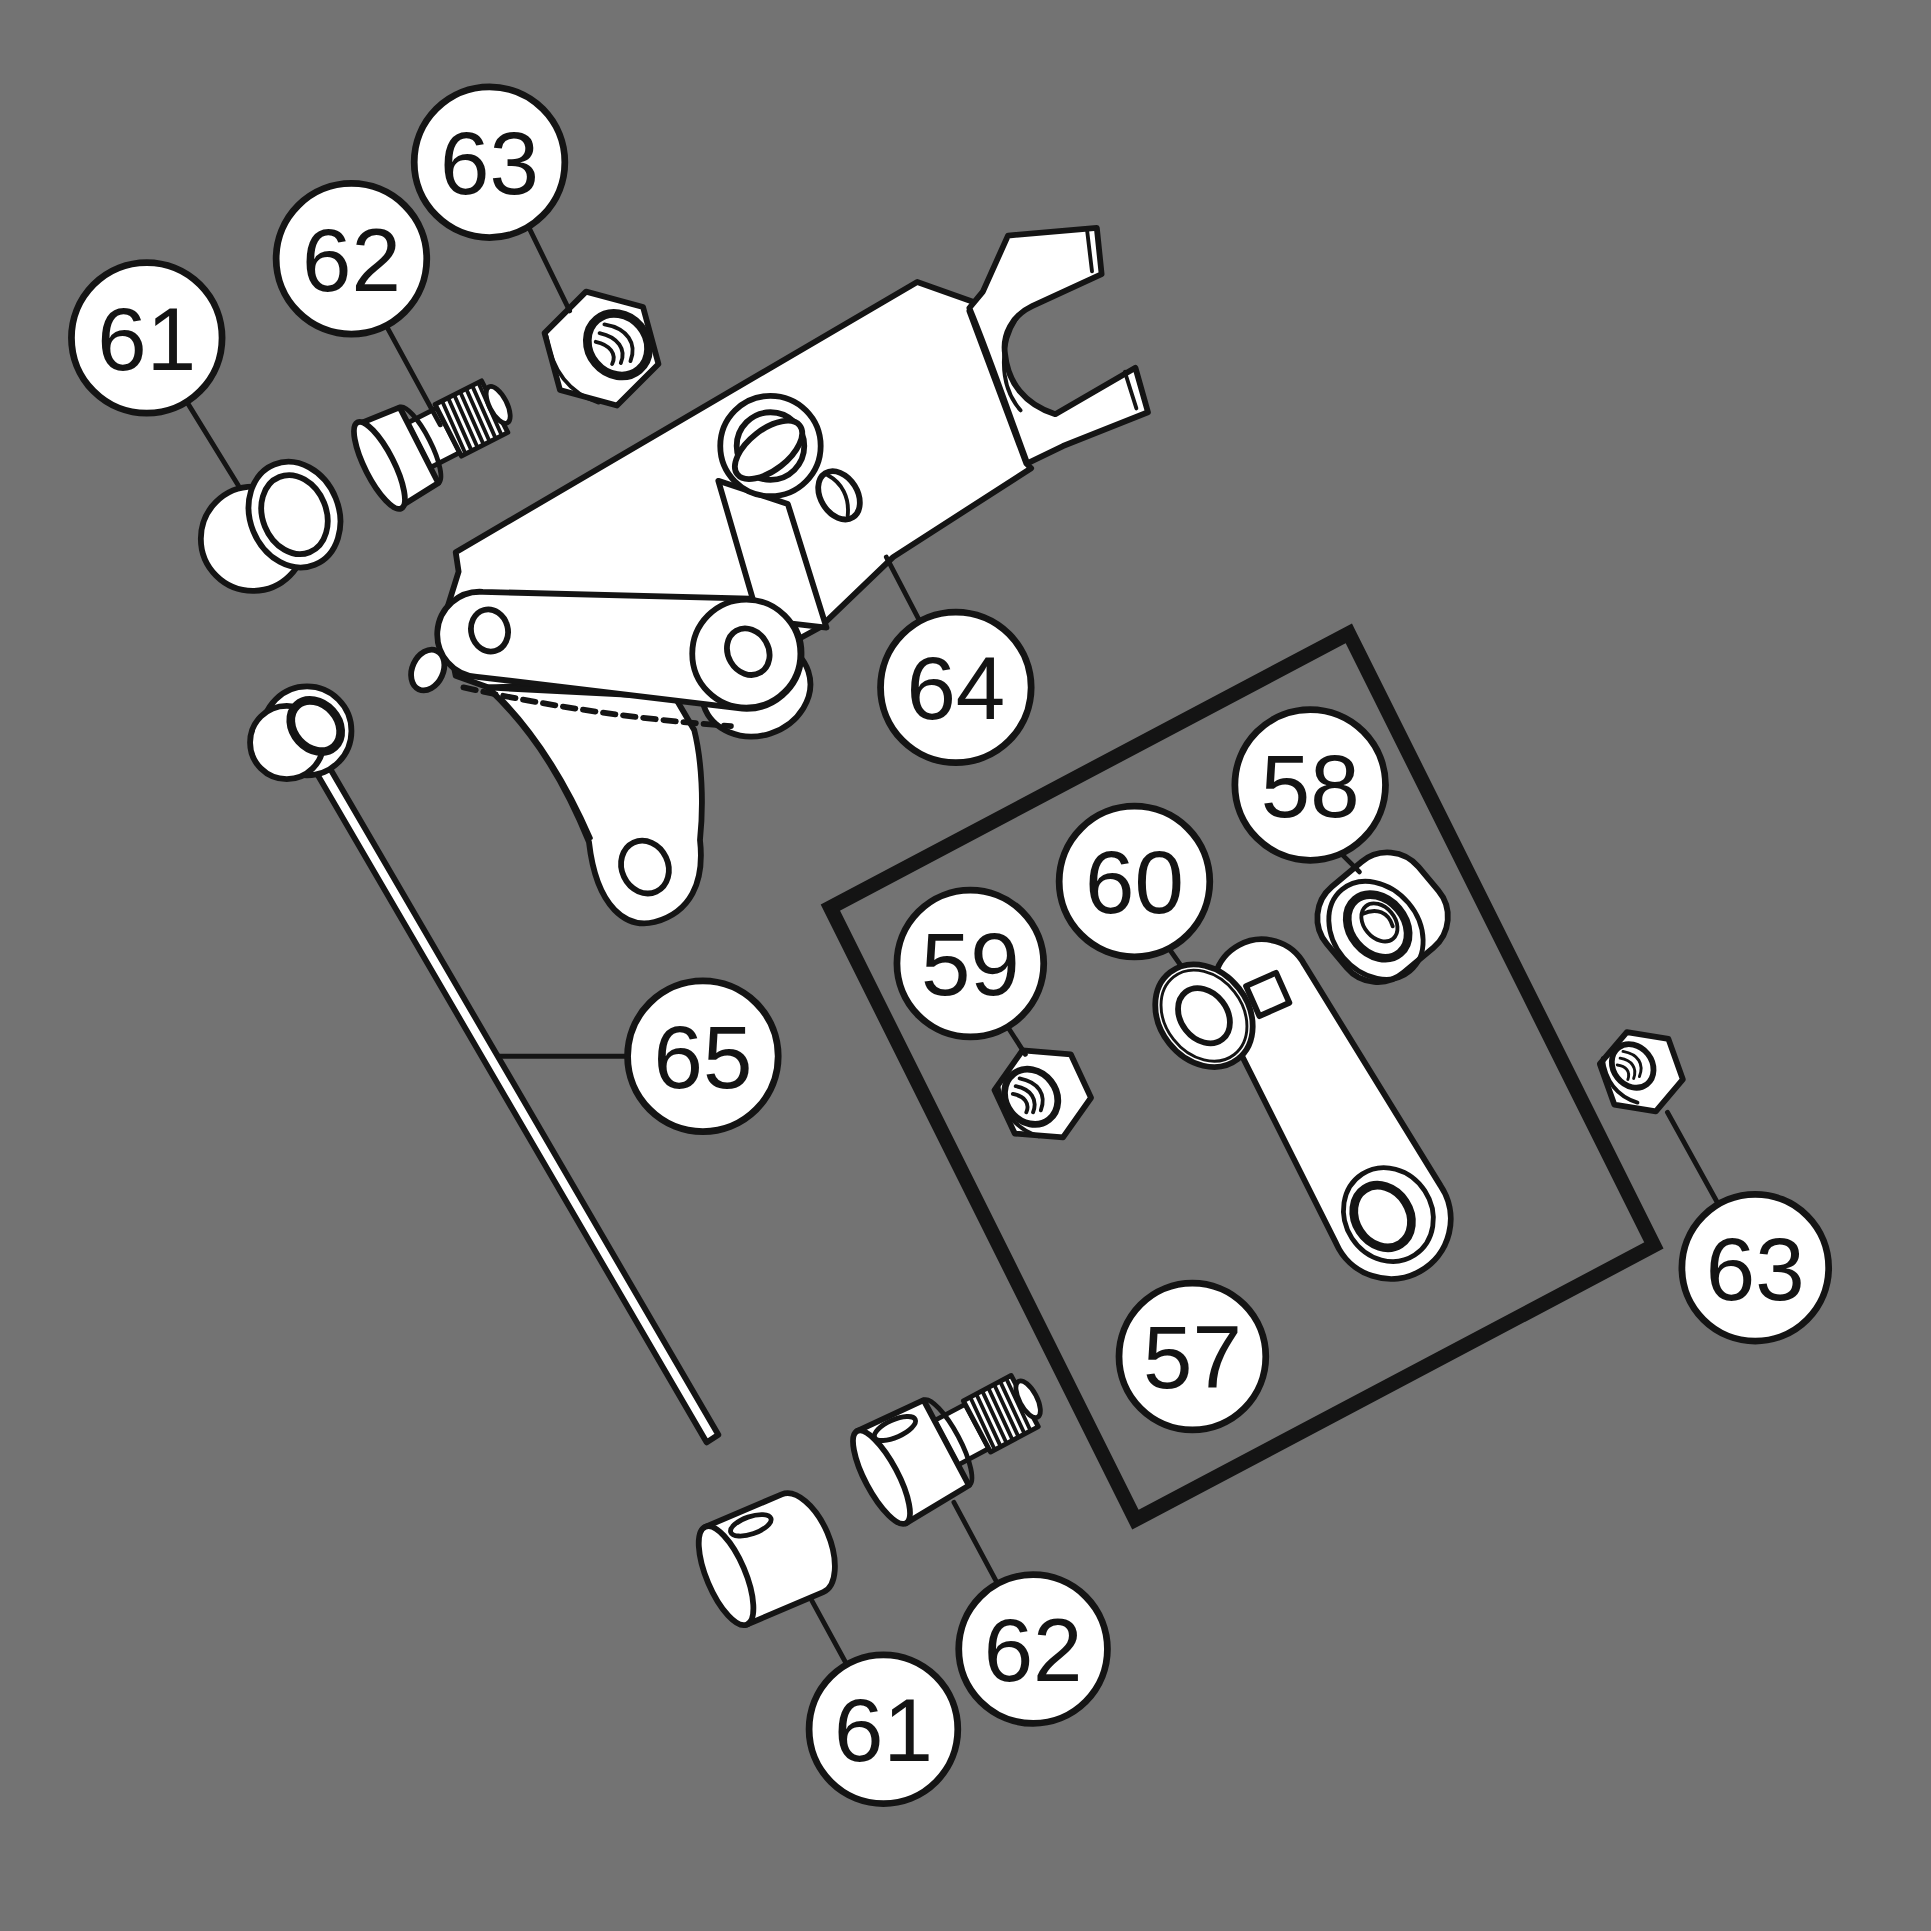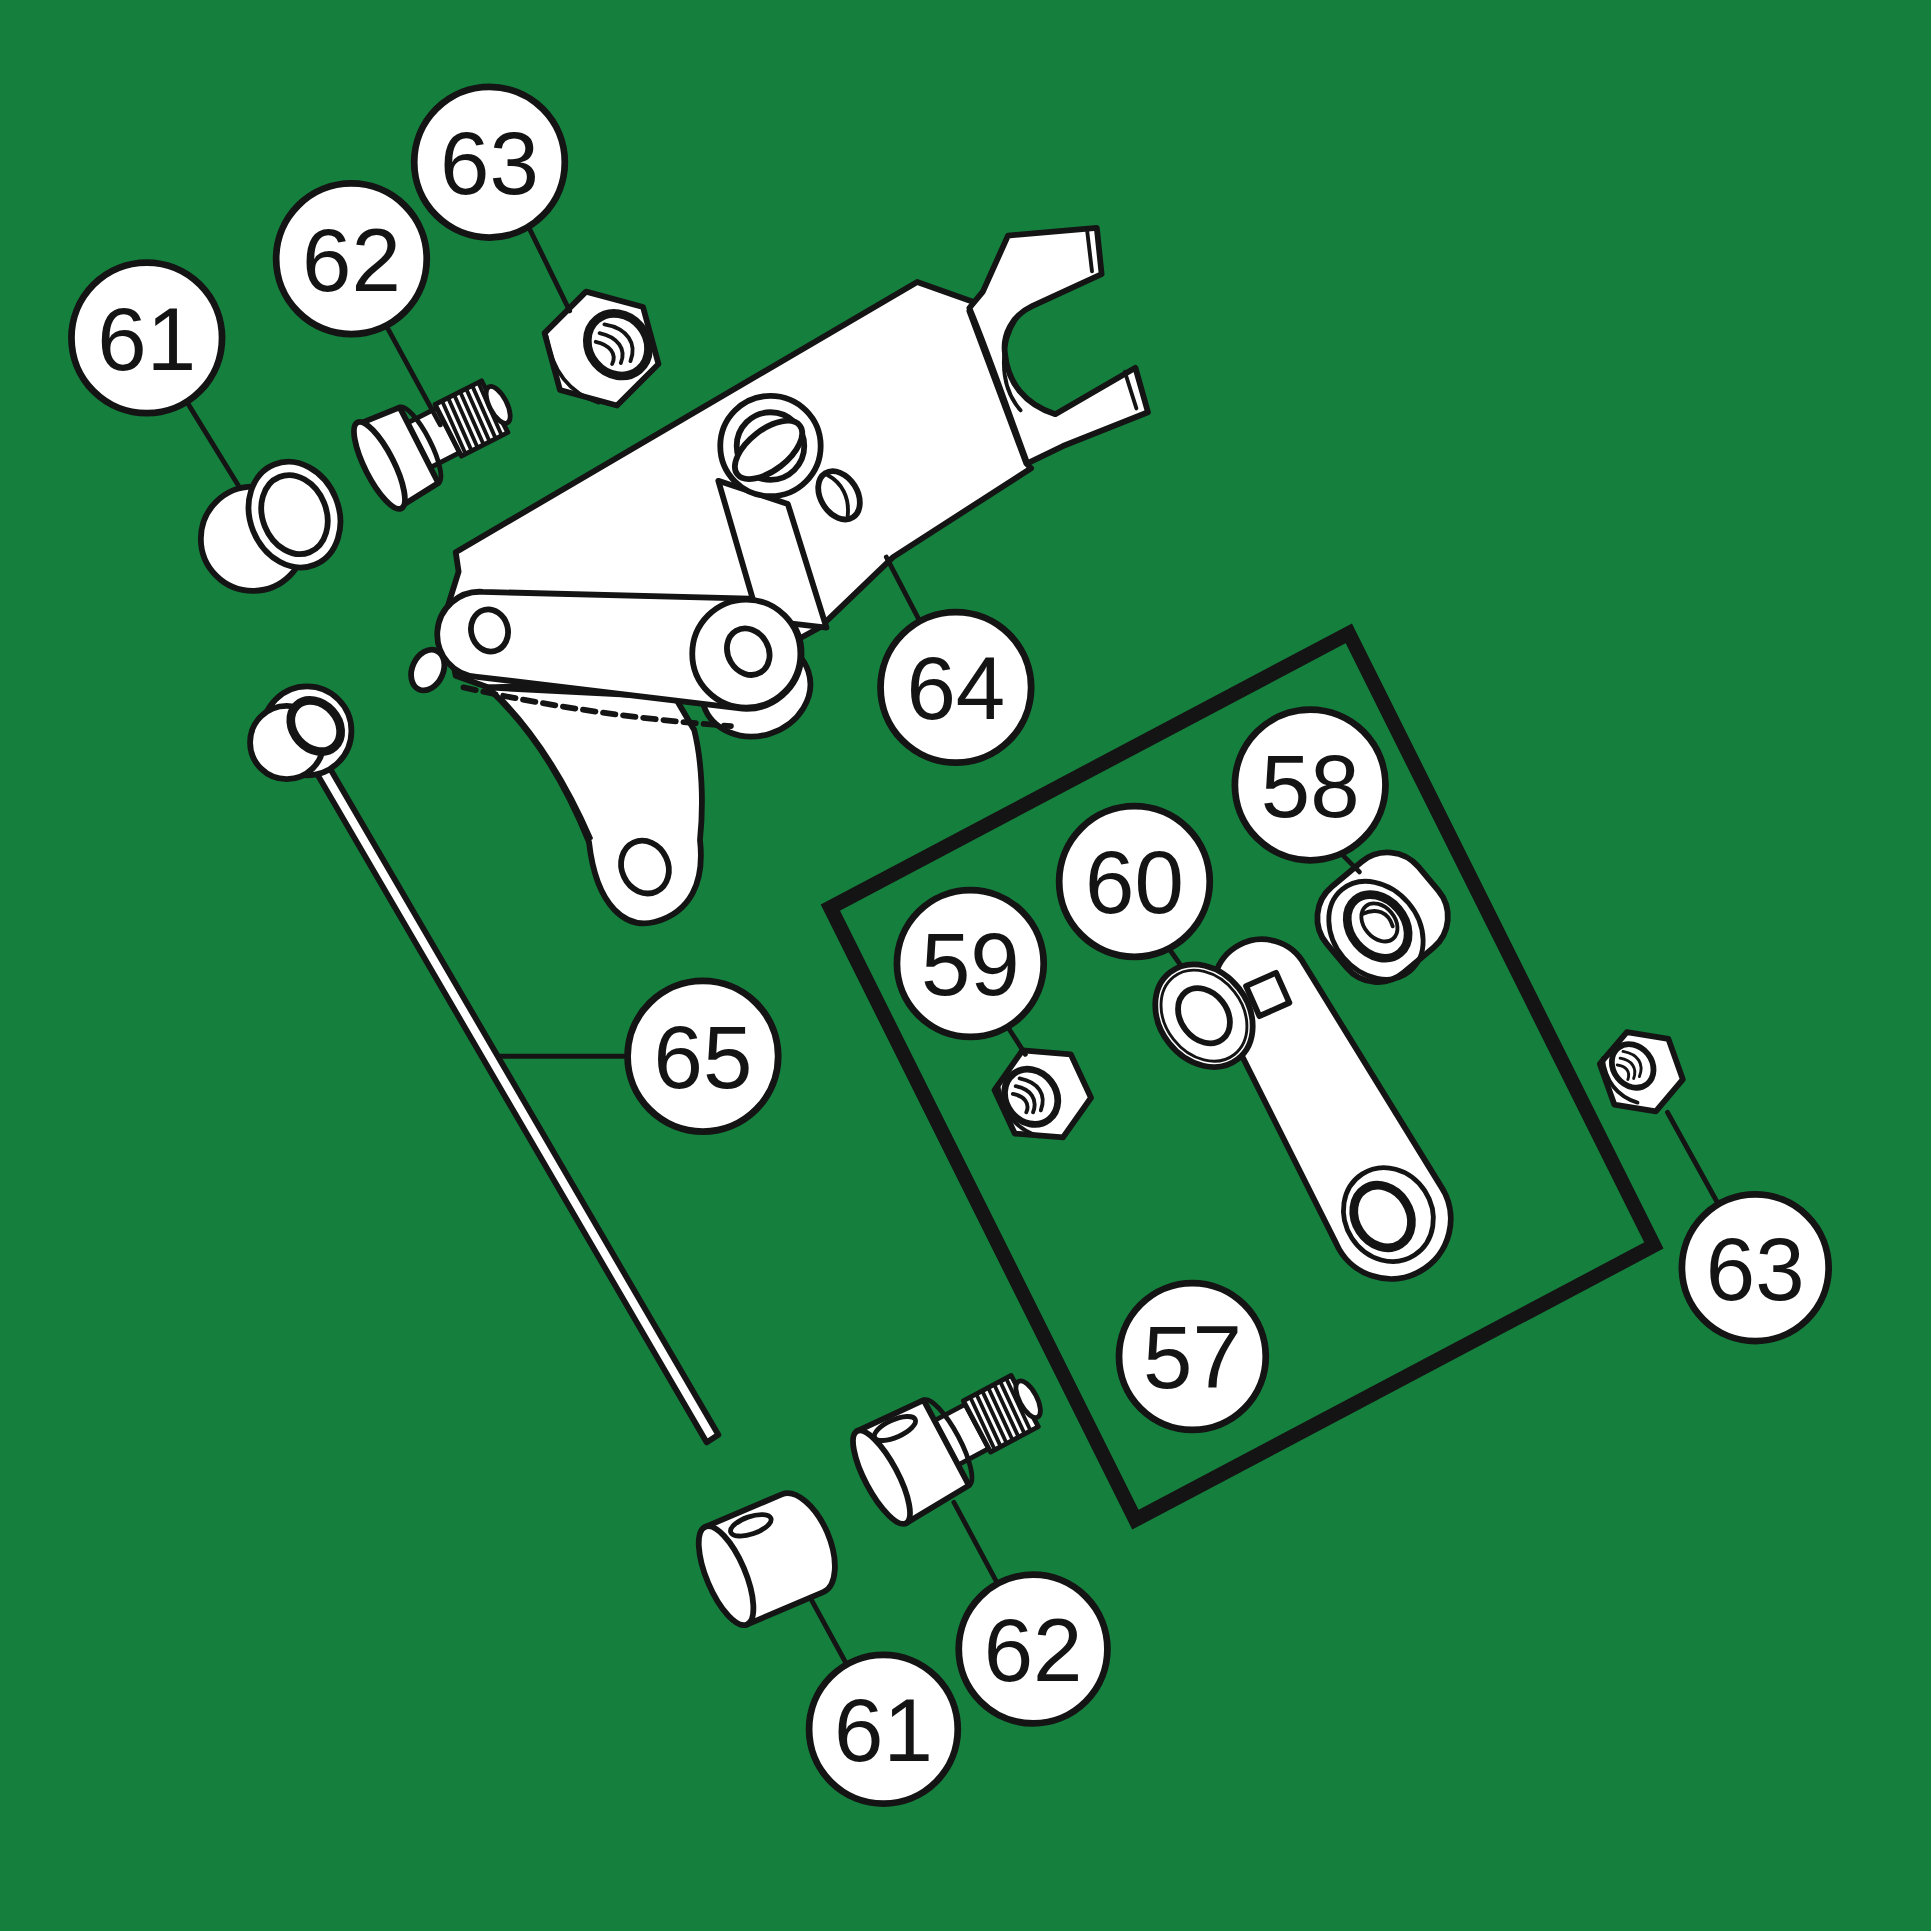--- a/index.html
+++ b/index.html
@@ -1,16 +1,16 @@
 <!DOCTYPE html>
 <html><head>
 <meta charset="utf-8">
 <style>
   html,body{margin:0;padding:0;background:#ffffff;}
-  .page{width:1931px;height:1931px;position:relative;background:#15803d;overflow:hidden;}
+  .page{width:1931px;height:1931px;position:relative;background:#737373;overflow:hidden;}
   svg{display:block;}
   .part{fill:#ffffff;stroke:#141414;stroke-width:6;stroke-linejoin:round;stroke-linecap:round;}
   .thin{fill:none;stroke:#141414;stroke-width:4;stroke-linecap:round;}
   .bold{fill:#ffffff;stroke:#141414;stroke-width:9;}
   .leader{fill:none;stroke:#141414;stroke-width:5;stroke-linecap:round;}
   .callout-circle{fill:#ffffff;stroke:#141414;stroke-width:7;}
   .callout-text{font-family:"Liberation Sans","DejaVu Sans",sans-serif;font-size:92px;fill:#141414;text-anchor:middle;}
   .box{fill:none;stroke:#141414;stroke-width:15;stroke-linejoin:miter;}
   .dash{fill:none;stroke:#141414;stroke-width:6;stroke-dasharray:13 8;stroke-linecap:round;}
 </style>

